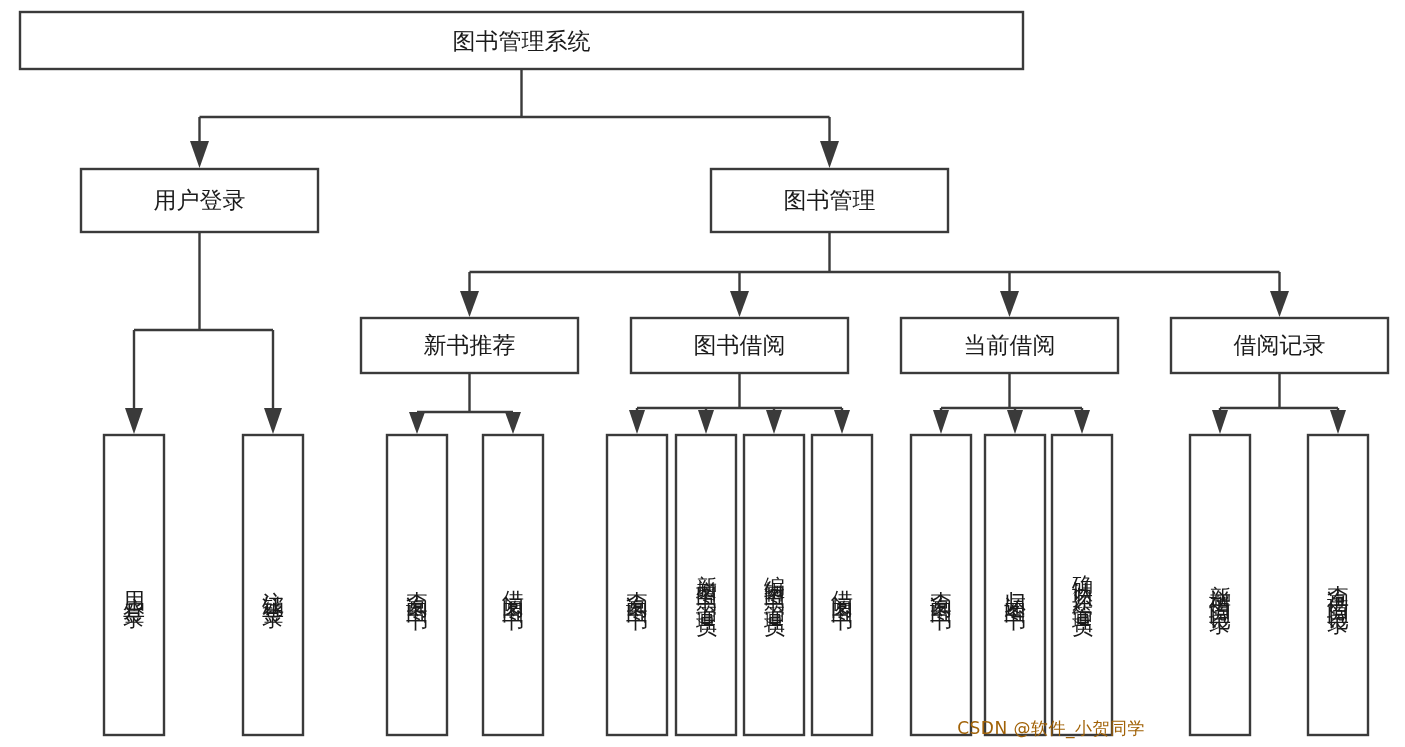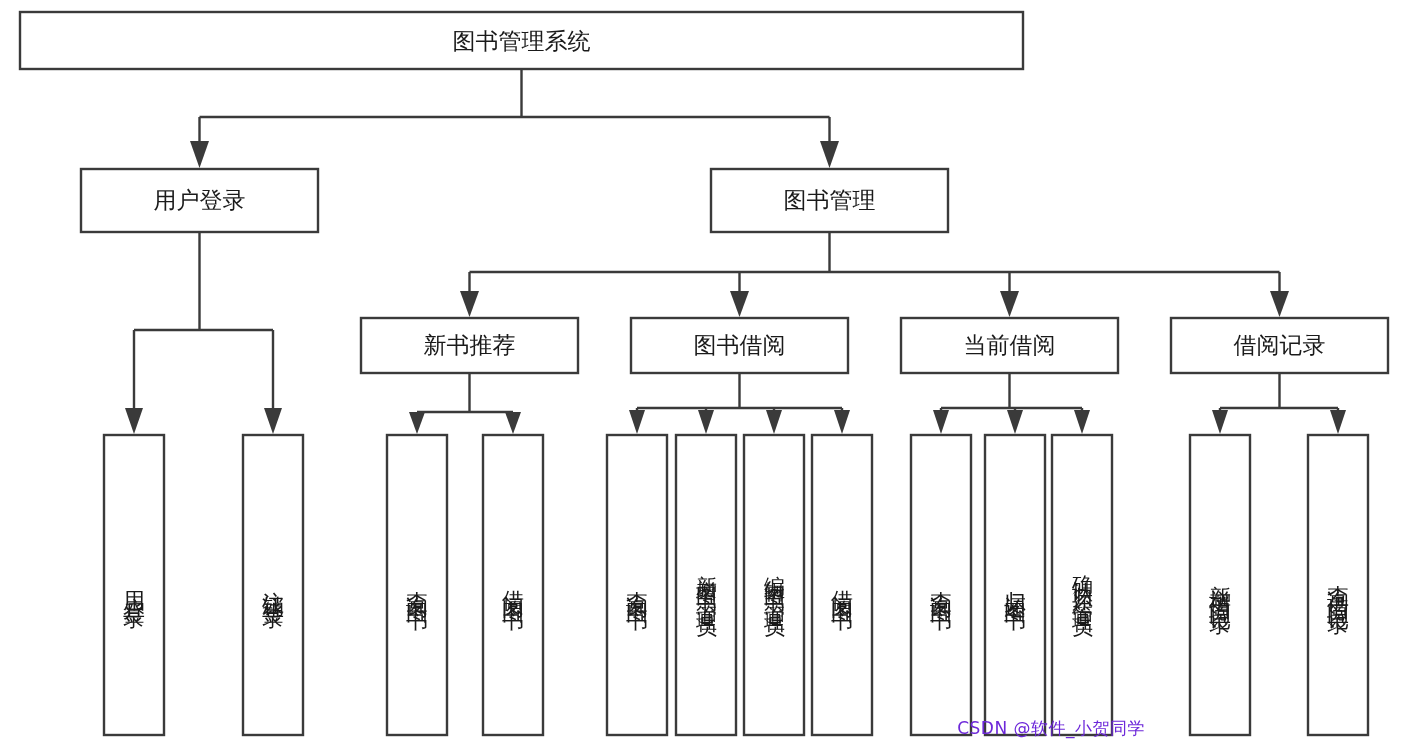--- a/index.html
+++ b/index.html
@@ -51,21 +51,21 @@
     fill: #1a1a1a;
     text-anchor: middle;
     dominant-baseline: middle;
   }
   .watermark {
     position: absolute;
     right: 16px;
     bottom: 7px;
     font-family: "DejaVu Sans", "Liberation Sans", sans-serif;
     font-size: 17px;
-    color: #6d28d9;
+    color: #a16207;
     white-space: nowrap;
     letter-spacing: 0.5px;
     margin-top: 35px;
   }
 </style>
 </head>
 <body>
 
 <div id="diagram-root">
 

